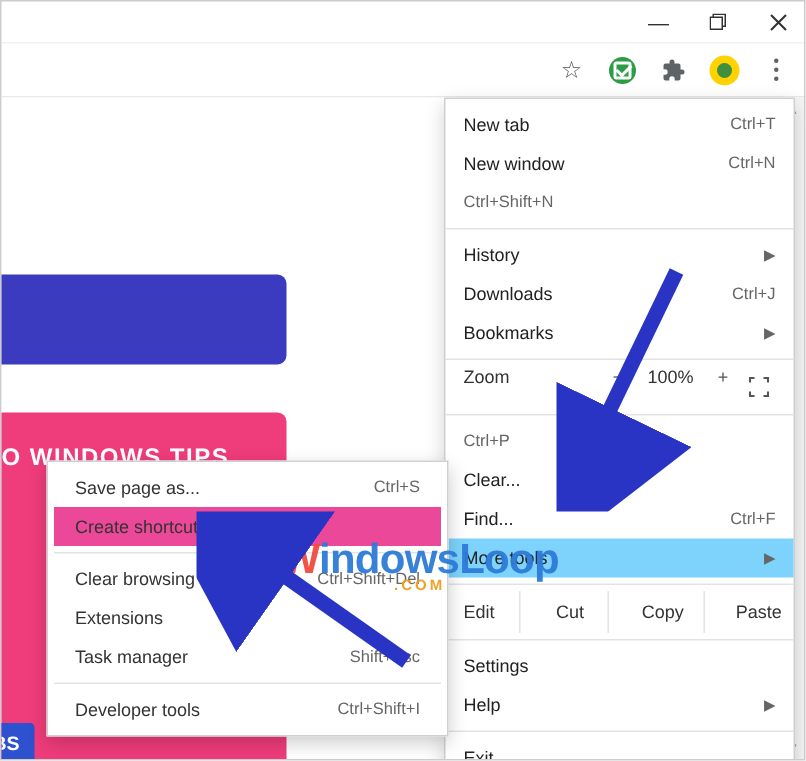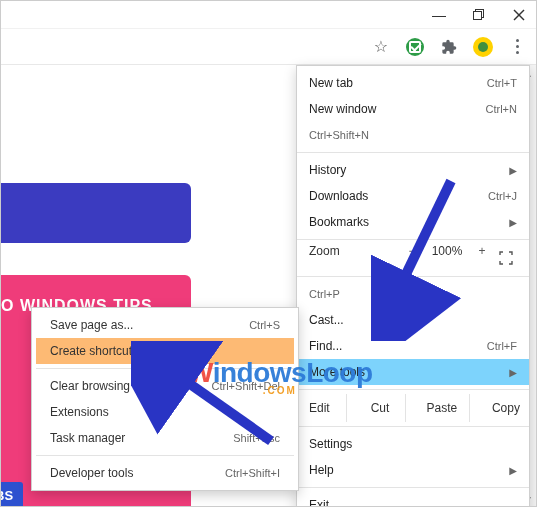--- a/index.html
+++ b/index.html
@@ -126,21 +126,21 @@
     width:268px;
     background:#fff;
     border:1px solid #cfcfcf;
     box-shadow:0 4px 12px rgba(0,0,0,0.2);
     padding:4px 4px;
     z-index:50;
   }
   .sm-row{display:flex;align-items:center;height:26px;padding:0 14px;}
   .sm-row .label{flex:1;}
   .sm-row .sc{color:#666;font-size:11px;}
-  .sm-row.highlight{background:#fdba74;}
+  .sm-row.highlight{background:#ec4899;}
   .sm-sep{height:1px;background:#e3e3e3;margin:4px 0;}
 
   
   .watermark{
     position:absolute;
     left:186px; top:356px;
     font-size:28px;
     font-weight:700;
     color:#2d7bd8;
     letter-spacing:-0.5px;
@@ -251,36 +251,36 @@
       <svg width="14" height="14" viewBox="0 0 14 14">
           <path d="M1 4V1h3M13 4V1h-3M1 10v3h3M13 10v3h-3" fill="none" stroke="#555" stroke-width="1.4"></path>
         </svg>
     </span>
   </div>
   <div class="mm-sep"></div>
   <div class="mm-row">
     <span class="sc">Ctrl+P</span>
   </div>
   <div class="mm-row">
-    <span class="label">Cast...</span>
+    <span class="label">Clear...</span>
   </div>
   <div class="mm-row">
     <span class="label">Find...</span>
     <span class="sc">Ctrl+F</span>
   </div>
   <div class="mm-row highlight">
     <span class="label">More tools</span>
     <span class="chev">▶</span>
   </div>
   <div class="mm-sep"></div>
   <div class="edit-row">
     <span class="elabel">Edit</span>
     <span class="ebtn">Cut</span>
+    <span class="ebtn">Copy</span>
     <span class="ebtn">Paste</span>
-    <span class="ebtn">Copy</span>
   </div>
   <div class="mm-sep"></div>
   <div class="mm-row">
     <span class="label">Settings</span>
   </div>
   <div class="mm-row">
     <span class="label">Help</span>
     <span class="chev">▶</span>
   </div>
   <div class="mm-sep"></div>

